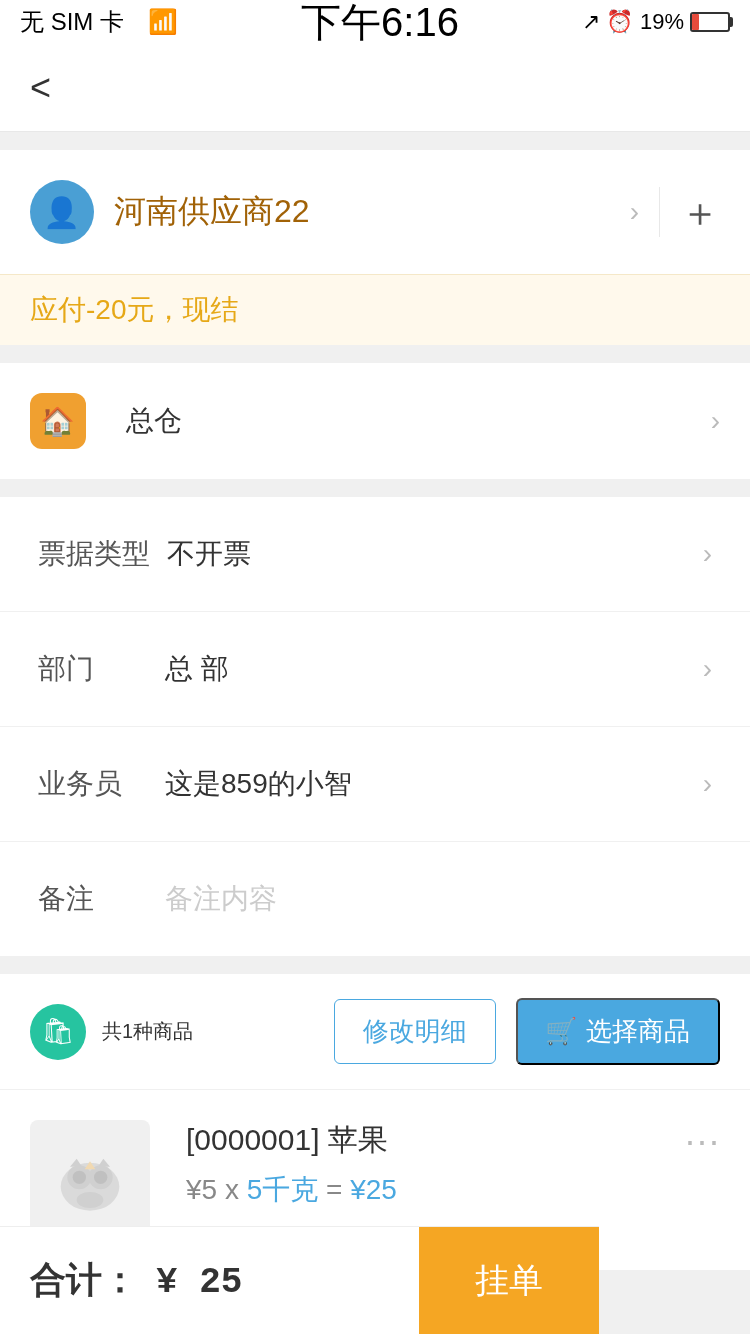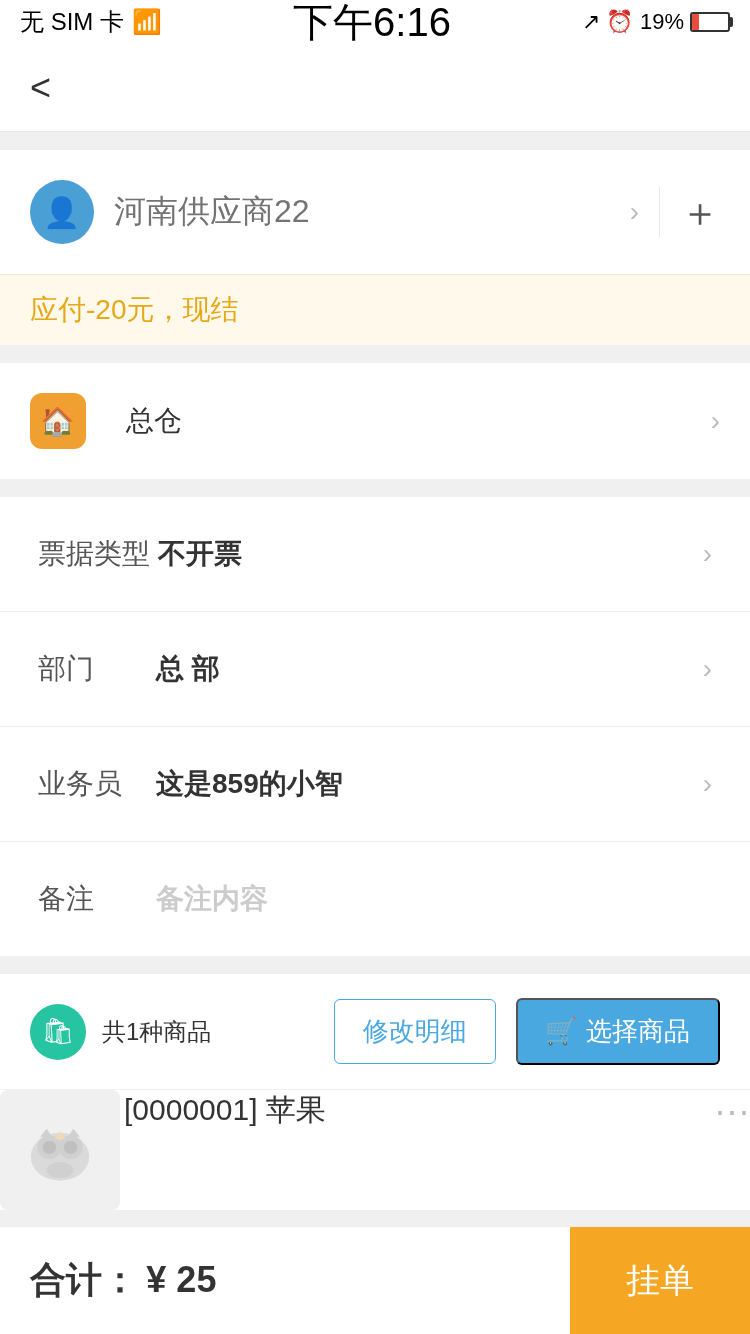--- a/index.html
+++ b/index.html
@@ -17,21 +17,21 @@
     .status-bar {
       height: 44px;
       background: #fff;
       display: flex;
       align-items: center;
       justify-content: space-between;
       padding: 0 20px;
       font-size: 24px;
       color: #000;
     }
-    .status-bar-left { display: flex; align-items: center; gap: 8px; }
+    .status-bar-left { display: flex; align-items: center; gap: 24px; }
     .status-bar-center { font-size: 40px; font-weight: 400; }
     .status-bar-right { display: flex; align-items: center; gap: 6px; font-size: 22px; }
     .battery-icon {
       width: 40px; height: 20px; border: 2px solid #333; border-radius: 3px; position: relative; display: inline-flex; align-items: center;
     }
     .battery-icon::after { content: ''; width: 3px; height: 10px; background: #333; position: absolute; right: -5px; top: 50%; transform: translateY(-50%); border-radius: 0 2px 2px 0; }
     .battery-fill { width: 20%; height: 100%; background: #e74c3c; border-radius: 1px; }
 
     
     .nav-bar {
@@ -80,21 +80,21 @@
       border-bottom: none;
     }
     .supplier-avatar {
       width: 64px; height: 64px; border-radius: 50%; background: #4a9fd4;
       display: flex; align-items: center; justify-content: center;
       color: #fff; font-size: 30px; margin-right: 20px; flex-shrink: 0;
     }
     .supplier-name {
       flex: 1;
       font-size: 32px;
-      color: #737373;
+      color: #a16207;
     }
     .chevron-icon { color: #bbb; font-size: 28px; }
     .divider-vert {
       width: 1px; height: 50px; background: #e8e8e8; margin: 0 20px;
     }
     .add-btn { font-size: 40px; color: #555; cursor: pointer; }
 
     
     .info-banner {
       background: #fff9ec;
@@ -131,22 +131,21 @@
     }
     .selector-label {
       font-size: 28px;
       color: #555;
       min-width: 110px;
     }
     .selector-value {
       flex: 1;
       font-size: 28px;
       color: #333;
-      margin-left: 8px;
-      font-weight: bold;
+      margin-left: 17px;
     }
 
     
     .collapse-row {
       background: #f8f8f8;
       text-align: center;
       padding: 24px;
       font-size: 26px;
       color: #888;
       border-top: 1px solid #eee;
@@ -158,63 +157,65 @@
       display: flex;
       align-items: center;
       padding: 24px 30px;
       background: #fff;
     }
     .product-icon {
       width: 56px; height: 56px; border-radius: 50%; background: #26c4a0;
       display: flex; align-items: center; justify-content: center;
       margin-right: 16px; color: #fff; font-size: 26px;
     }
-    .product-count { flex: 1; font-size: 24px; color: #333; }
+    .product-count { flex: 1; font-size: 20px; color: #333; }
     .btn-modify {
       border: 1px solid #4aa8e0; color: #4aa8e0; background: #fff;
       padding: 14px 28px; border-radius: 6px; font-size: 26px;
       margin-right: 20px; cursor: pointer;
     }
     .btn-select {
       background: #4aa8e0; color: #fff;
       padding: 14px 28px; border-radius: 6px; font-size: 26px;
       cursor: pointer; display: flex; align-items: center; gap: 8px;
     }
 
     
     .product-item {
       display: flex;
       align-items: flex-start;
+      padding: 30px;
       background: #fff;
       border-top: 1px solid #f0f0f0;
-      gap: 4px;
+      gap: 36px;
     }
     .product-thumb {
       width: 120px; height: 120px; background: #f0f0f0; border-radius: 8px;
       display: flex; align-items: center; justify-content: center; flex-shrink: 0;
       color: #bbb; font-size: 40px;
     }
     .product-details { flex: 1; }
     .product-name { font-size: 30px; color: #333; margin-bottom: 10px; }
     .product-price {
       font-size: 28px; color: #888;
     }
     .product-price .price-highlight { color: #4aa8e0; }
     .product-menu { color: #bbb; font-size: 36px; cursor: pointer; }
 
     
     .bottom-bar {
       position: fixed;
       bottom: 0;
-      width: 750px;
+      width: 599px;
       height: 108px;
       display: flex;
       align-items: stretch;
       background: #fff;
       border-top: 1px solid #eee;
+      font-family: Liberation Mono, monospace;
     }
     .total-section {
       flex: 1;
       display: flex;
       flex-direction: column;
       justify-content: center;
       padding: 0 30px;
     }
     .total-main { font-size: 30px; color: #333; }
     .total-main span { font-size: 36px; font-weight: 600; }
@@ -341,20 +342,27 @@
         <polygon points="26,22 30,16 34,22" fill="#f5a623"></polygon>
         <polygon points="15,20 20,14 24,20" fill="#888"></polygon>
         <polygon points="36,20 40,14 45,20" fill="#888"></polygon>
       </svg>
     </div>
     <div class="product-details">
       <div class="product-name">
         <span>[0000001]</span>
         <span>苹果</span>
       </div>
+      <div class="product-price">
+        <span>¥5</span>
+        <span> x </span>
+        <span class="price-highlight">5千克</span>
+        <span> = </span>
+        <span class="price-highlight">¥25</span>
+      </div>
     </div>
     <span class="product-menu">···</span>
   </div>
 </div>
 
 <div style="height: 120px;"></div>
 
 <div class="bottom-bar">
   <div class="total-section">
     <div class="total-main">

